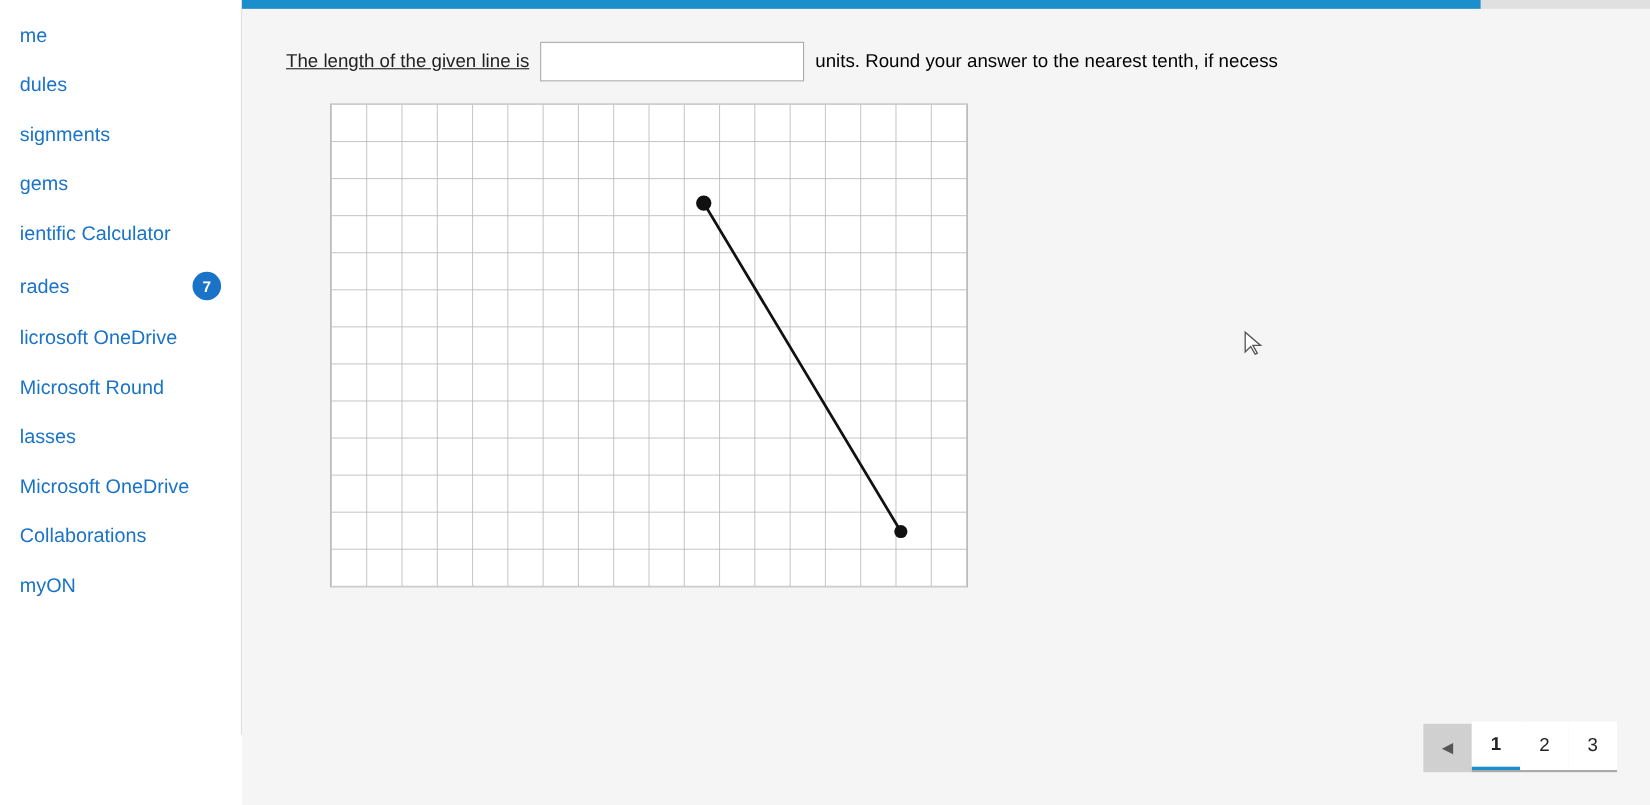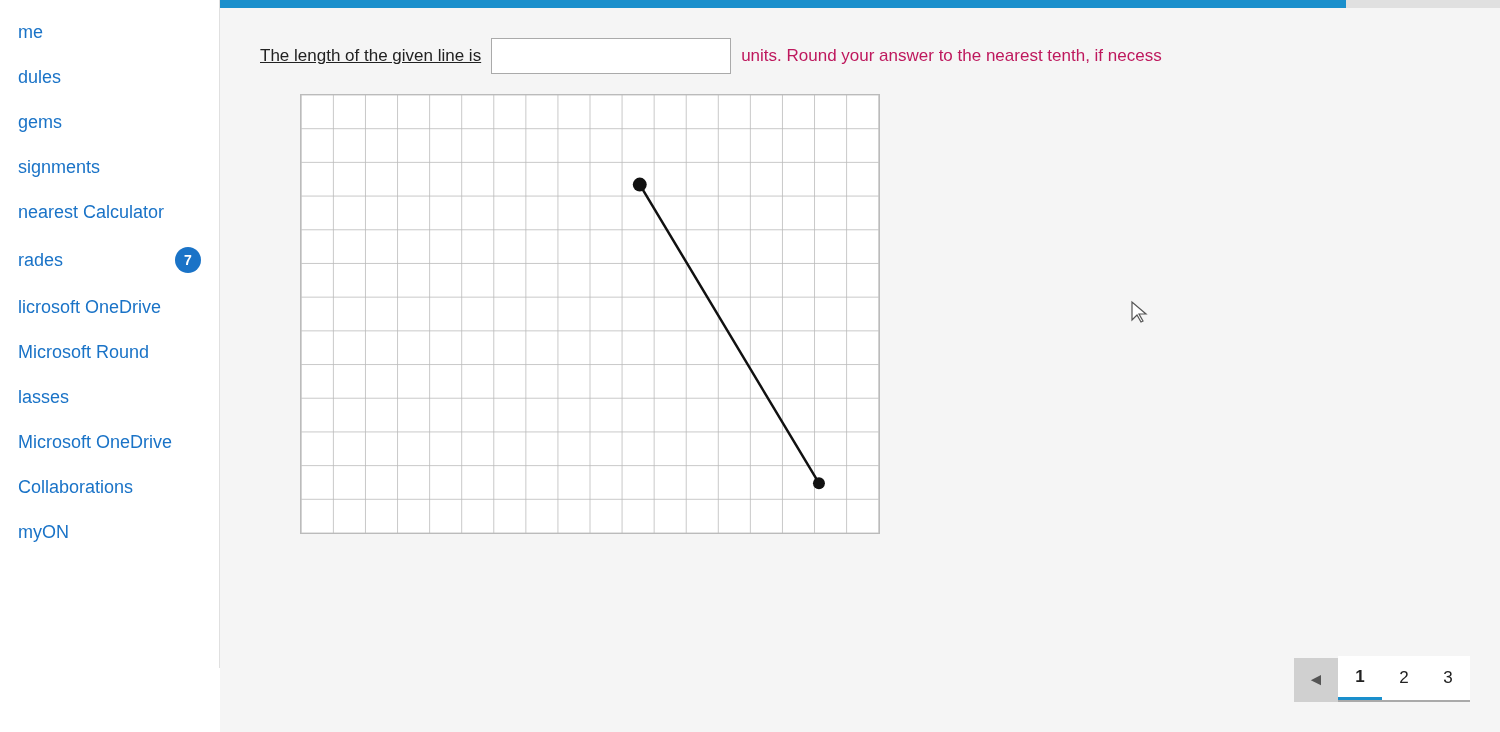--- a/index.html
+++ b/index.html
@@ -104,21 +104,21 @@
       width: 240px;
       height: 36px;
       padding: 4px 8px;
       font-size: 15px;
       outline: none;
     }
 
     #units-text {
       white-space: nowrap;
       font-size: 17px;
-      color: #be185d;
+      color: #000000;
     }
 
     
     #graph-area {
       display: flex;
       align-items: flex-start;
     }
 
     #grid-container {
       background: #fff;
@@ -188,27 +188,27 @@
 
 <div id="sidebar">
 
 <div class="sidebar-item">
       <span>me</span>
     </div>
     <div class="sidebar-item">
       <span>dules</span>
     </div>
     <div class="sidebar-item">
+      <span>signments</span>
+    </div>
+    <div class="sidebar-item">
       <span>gems</span>
     </div>
     <div class="sidebar-item">
-      <span>signments</span>
-    </div>
-    <div class="sidebar-item">
-      <span>nearest Calculator</span>
+      <span>ientific Calculator</span>
     </div>
     <div class="sidebar-item">
       <span>rades</span>
       <span class="badge">7</span>
     </div>
     <div class="sidebar-item">
       <span>licrosoft OneDrive</span>
     </div>
     <div class="sidebar-item">
       <span>Microsoft Round</span>

